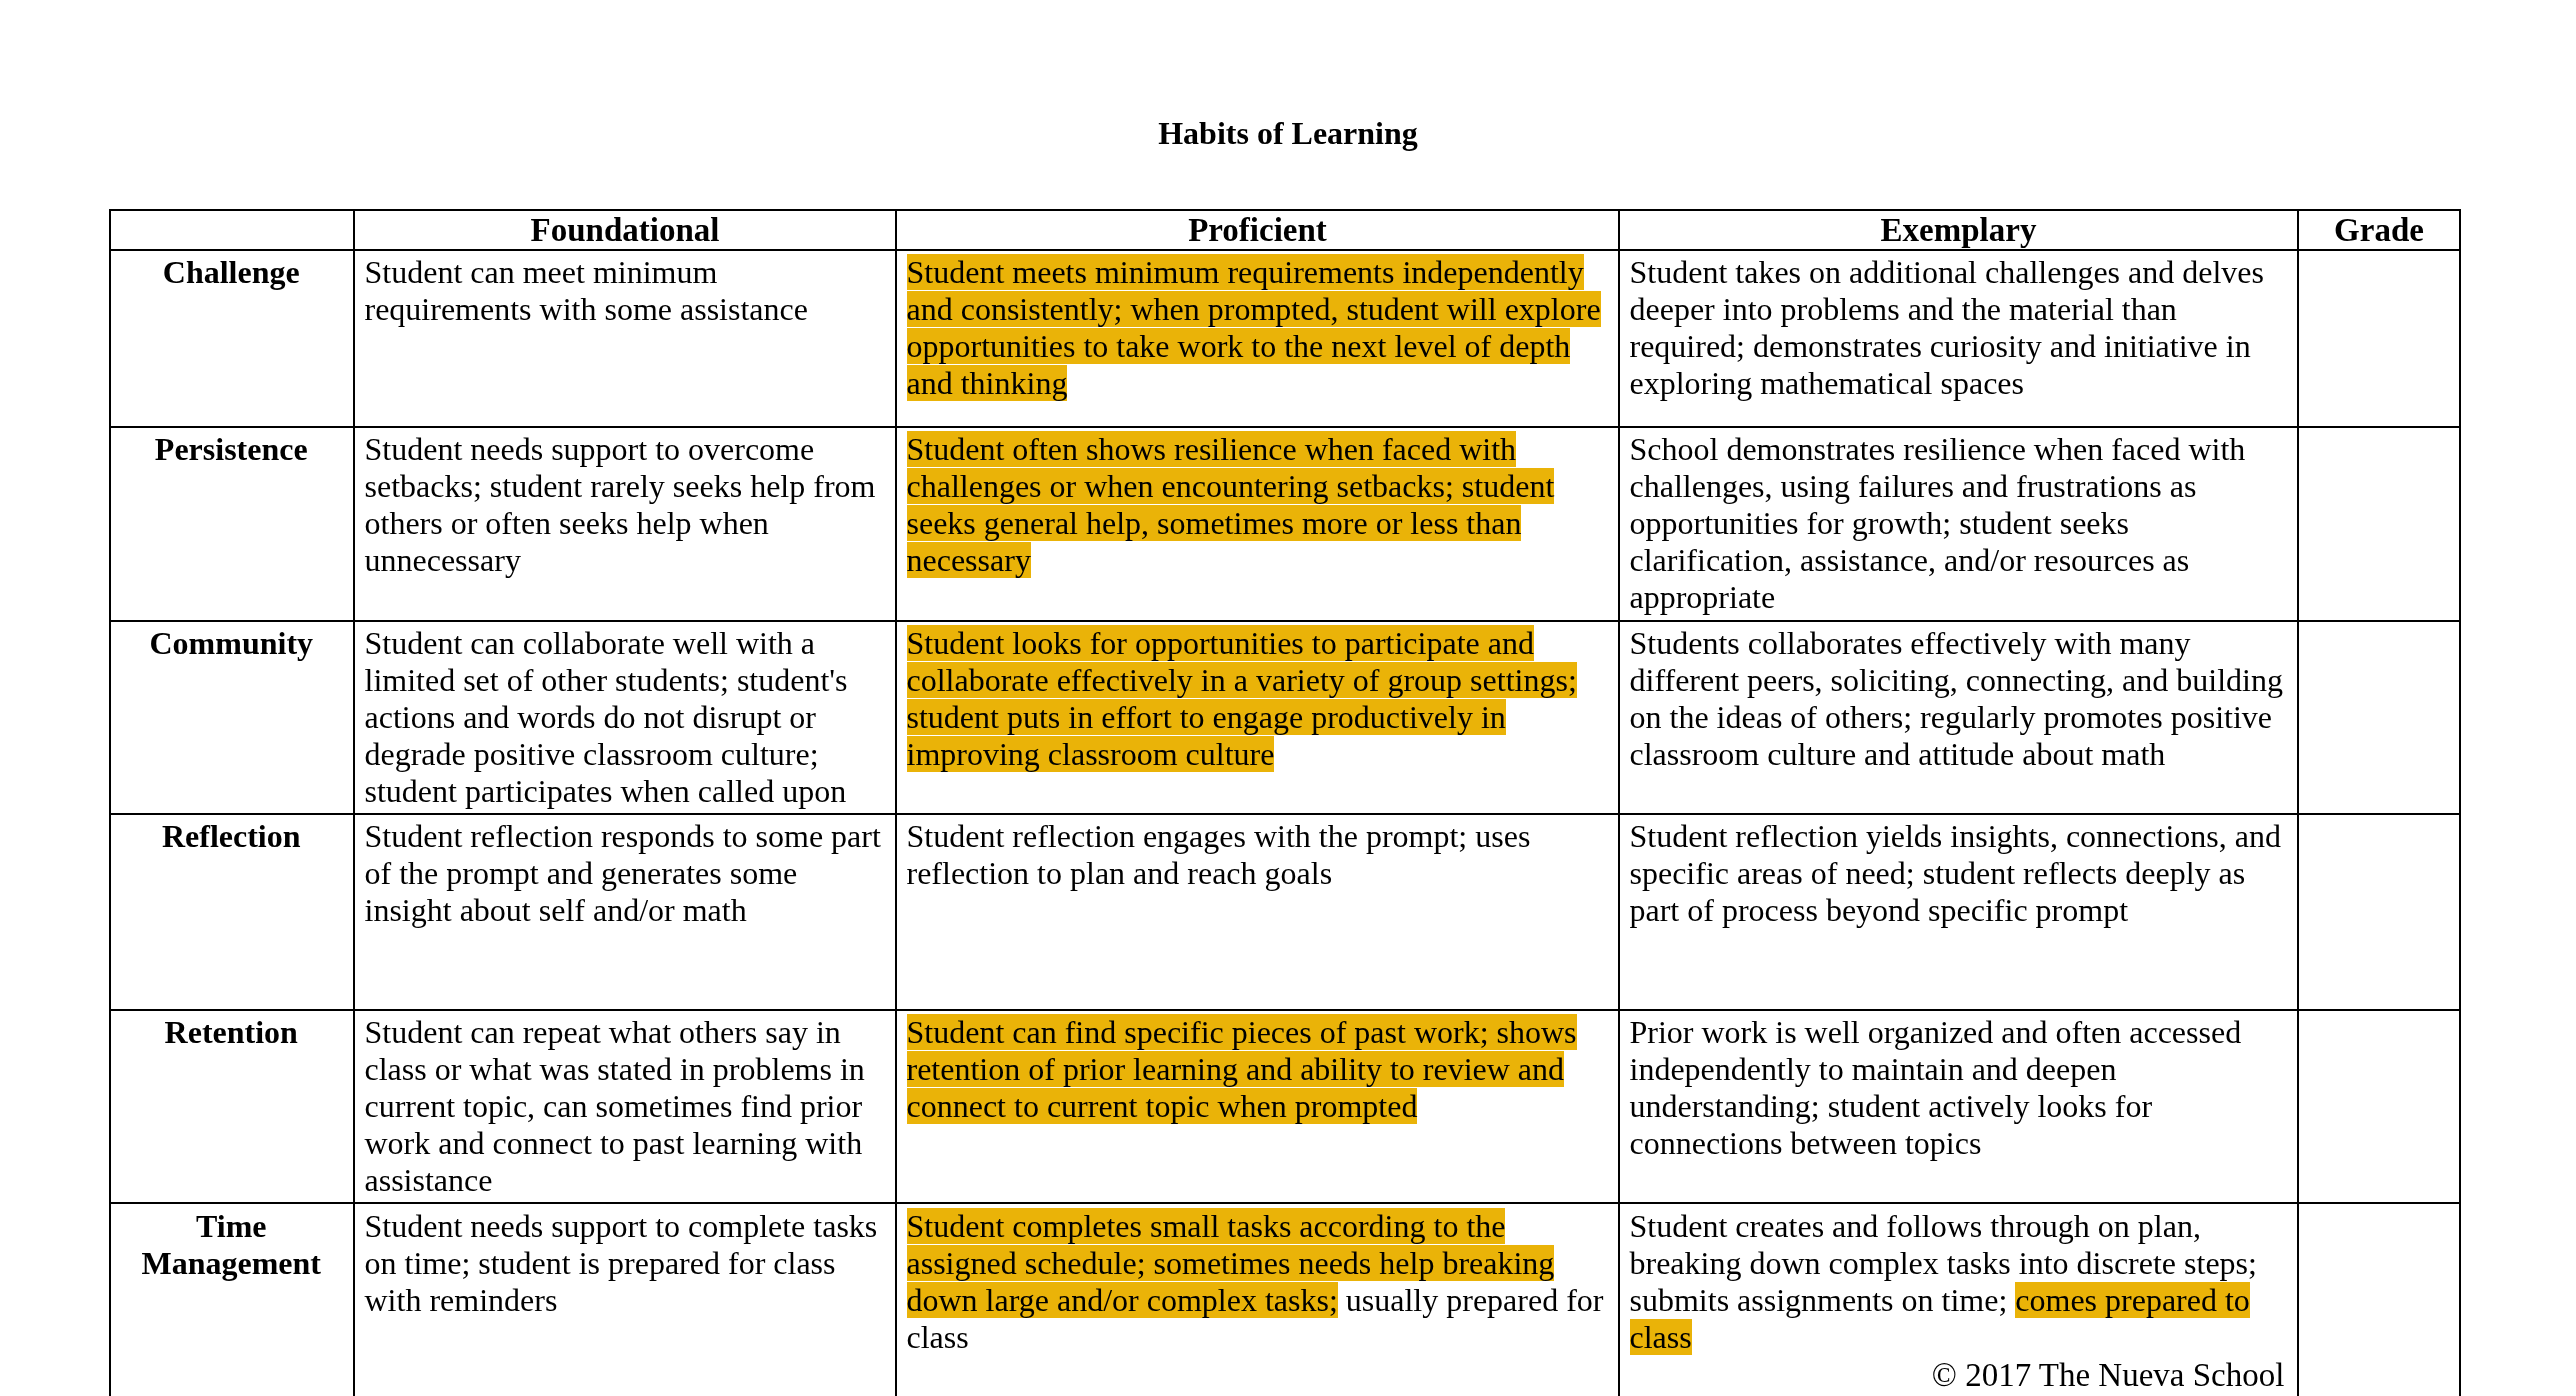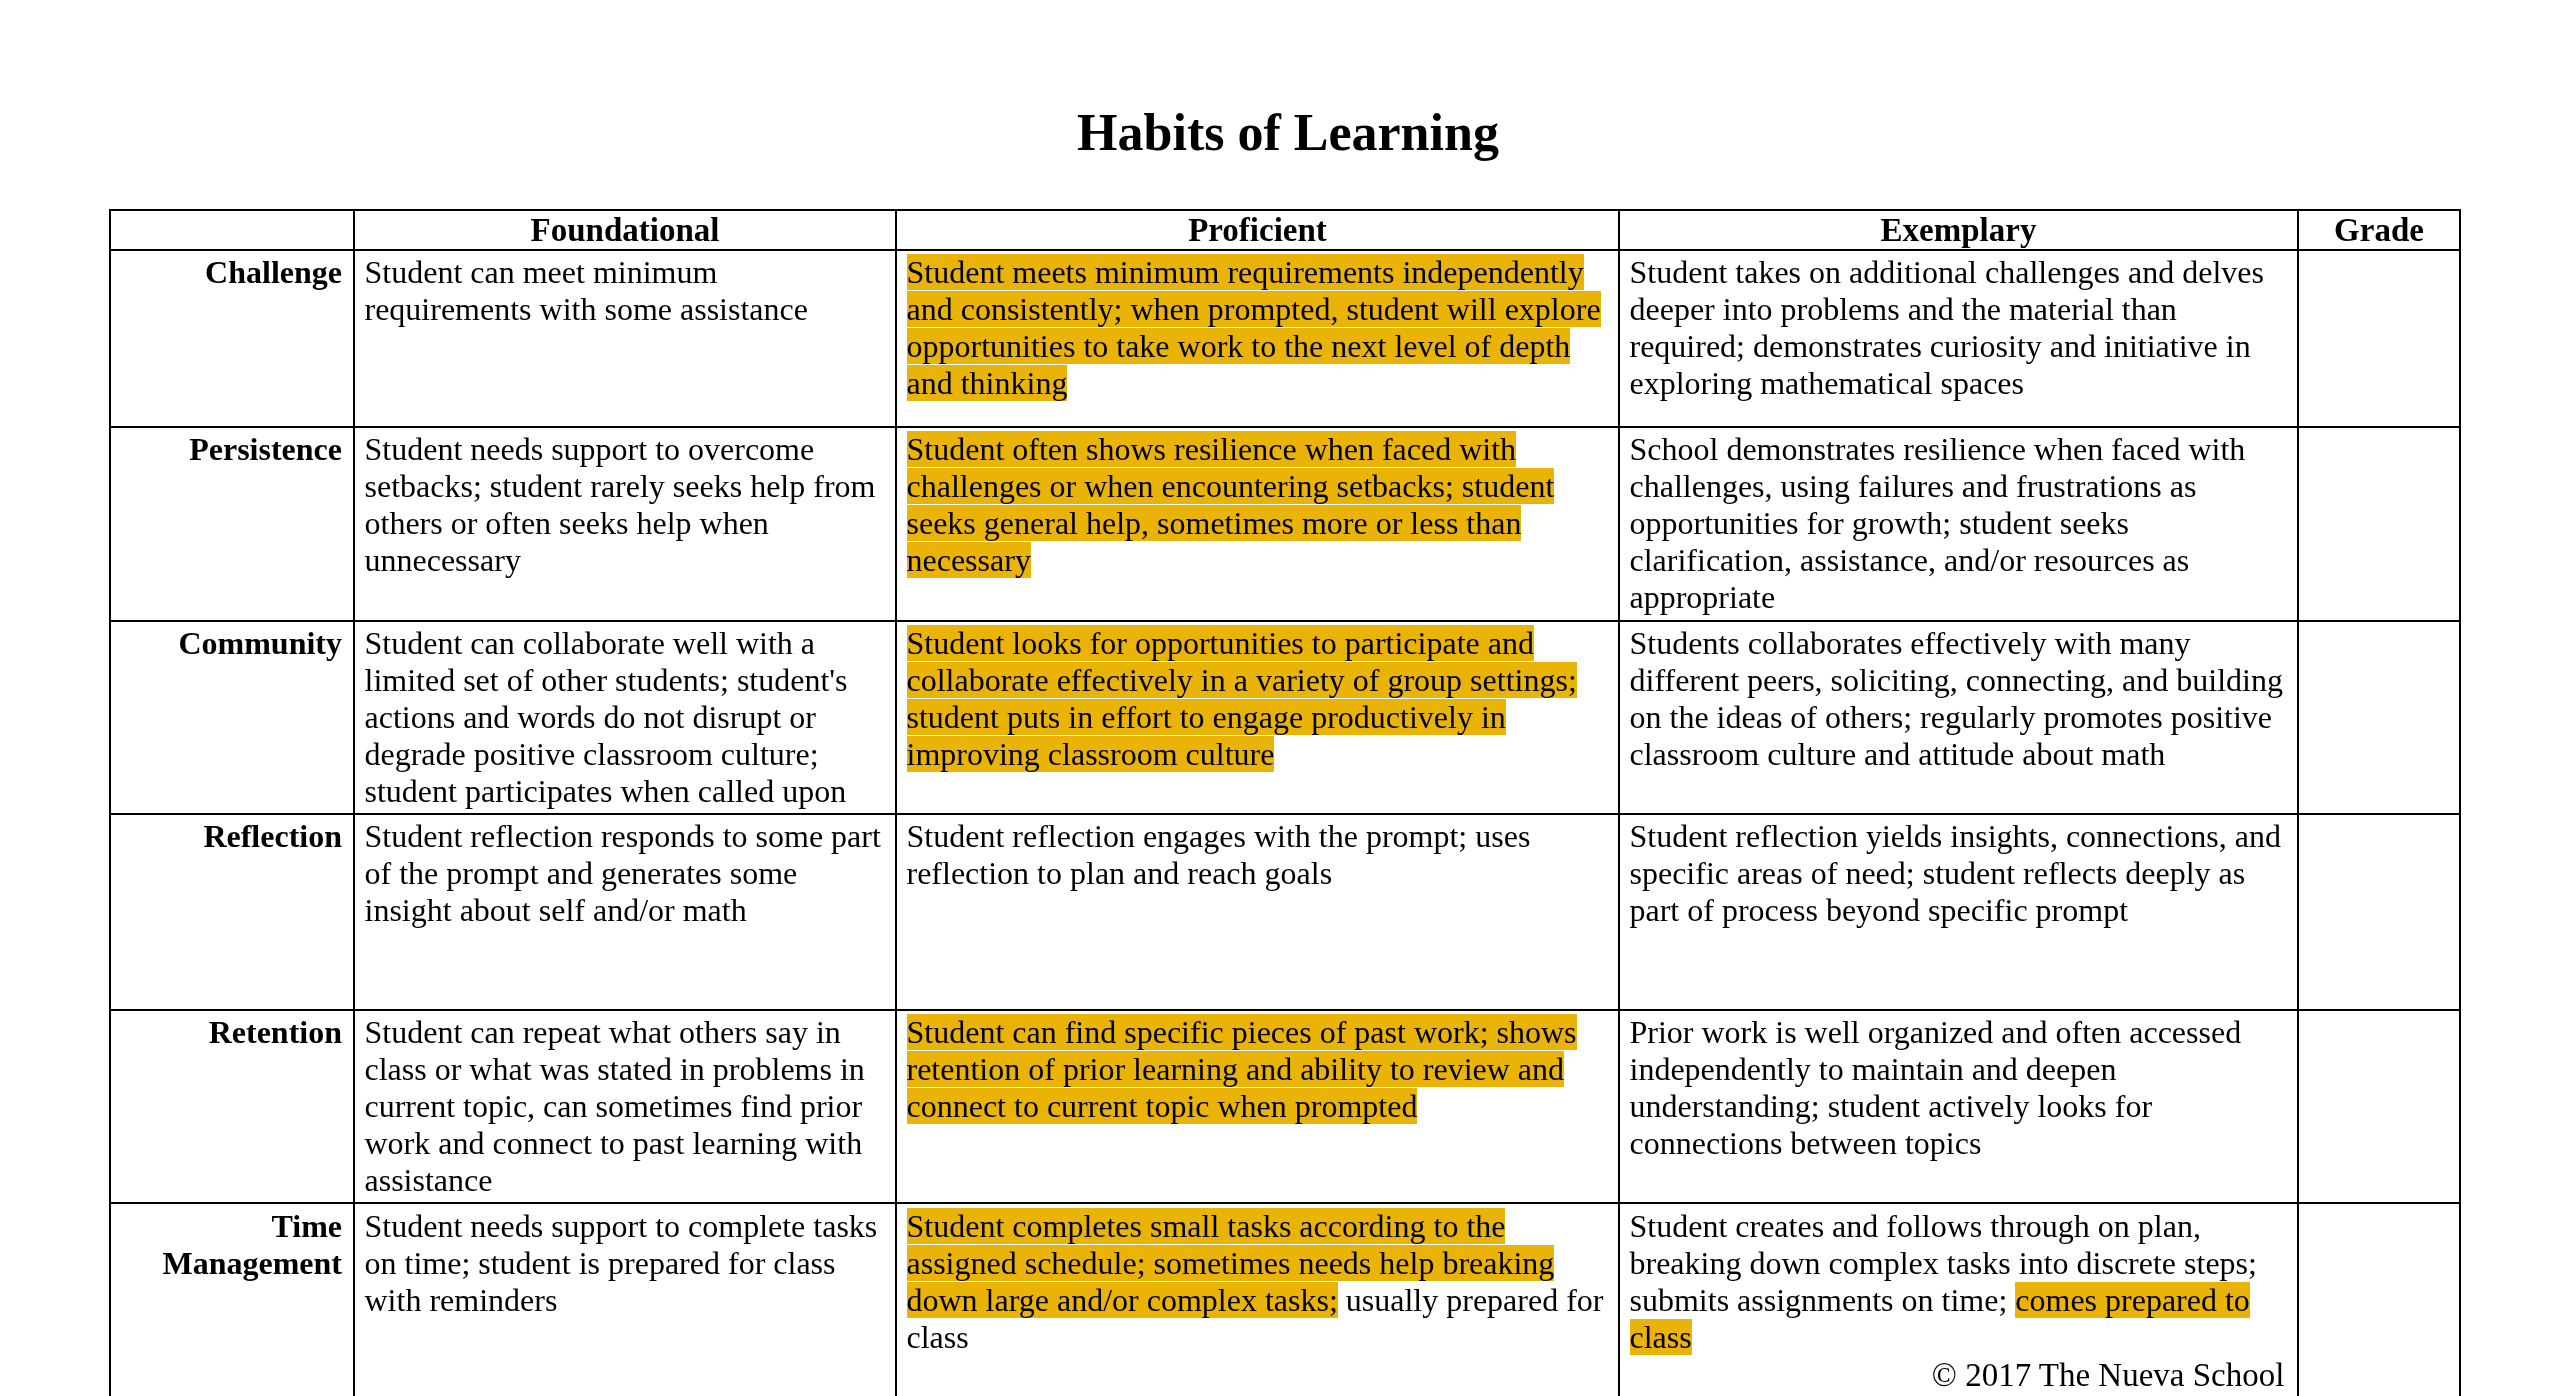--- a/index.html
+++ b/index.html
@@ -3,41 +3,41 @@
 <meta charset="utf-8">
 <style>
   html,body{margin:0;padding:0;background:#ffffff;}
   body{
     width:2576px;height:1397px;position:relative;overflow:hidden;
     font-family:"Liberation Serif","DejaVu Serif",serif;color:#000;
     -webkit-font-smoothing:antialiased;
   }
   .page-title{
     position:absolute;top:102px;left:0;width:2576px;
-    text-align:center;font-weight:bold;font-size:52px;line-height:62px;
+    text-align:center;font-weight:bold;font-size:32px;line-height:62px;
   }
   .status-note{
     position:absolute;top:83px;right:121px;
     text-align:right;font-size:41px;line-height:48px;
   }
   table.rubric{
     position:absolute;left:109px;top:209px;width:2350px;
     border-collapse:collapse;table-layout:fixed;
   }
   table.rubric th,table.rubric td{
     border:2.4px solid #000;vertical-align:top;
     font-size:32px;line-height:37px;
     padding:3.2px 11px 3.2px 9.5px;overflow:hidden;
   }
   table.rubric thead th{
     text-align:center;vertical-align:middle;font-weight:bold;
     font-size:33px;line-height:35px;padding:1.6px 3.2px;
   }
   th.rowlabel{
-    text-align:right;font-weight:bold;font-size:33px;line-height:38px;
+    text-align:center;font-weight:bold;font-size:33px;line-height:38px;
     padding-top:4.8px;
   }
   tr.r-header{height:37px;}
   tr.r0{height:177px;} tr.r1{height:167px;} tr.r2{height:156px;}
   tr.r3{height:196px;border-radius:19px;} tr.r4{height:176px;} tr.r5{height:173px;}
   .hl{background:#eab308;}
   td.grade-cell{padding:0;}
   .copyright{
     text-align:right;font-size:33px;line-height:37px;margin-top:1.6px;
     padding-right:1.6px;

